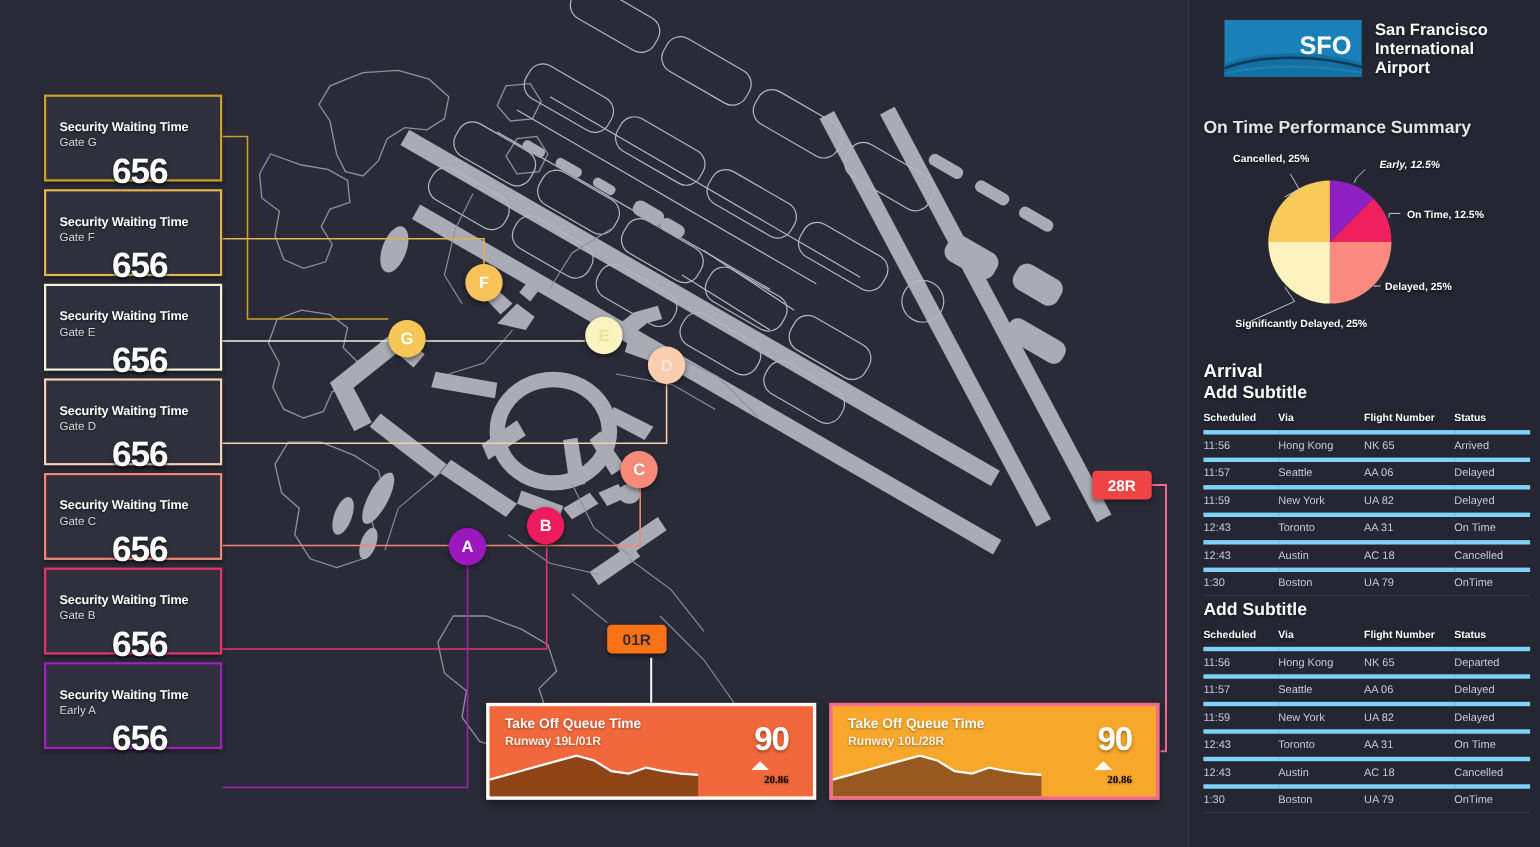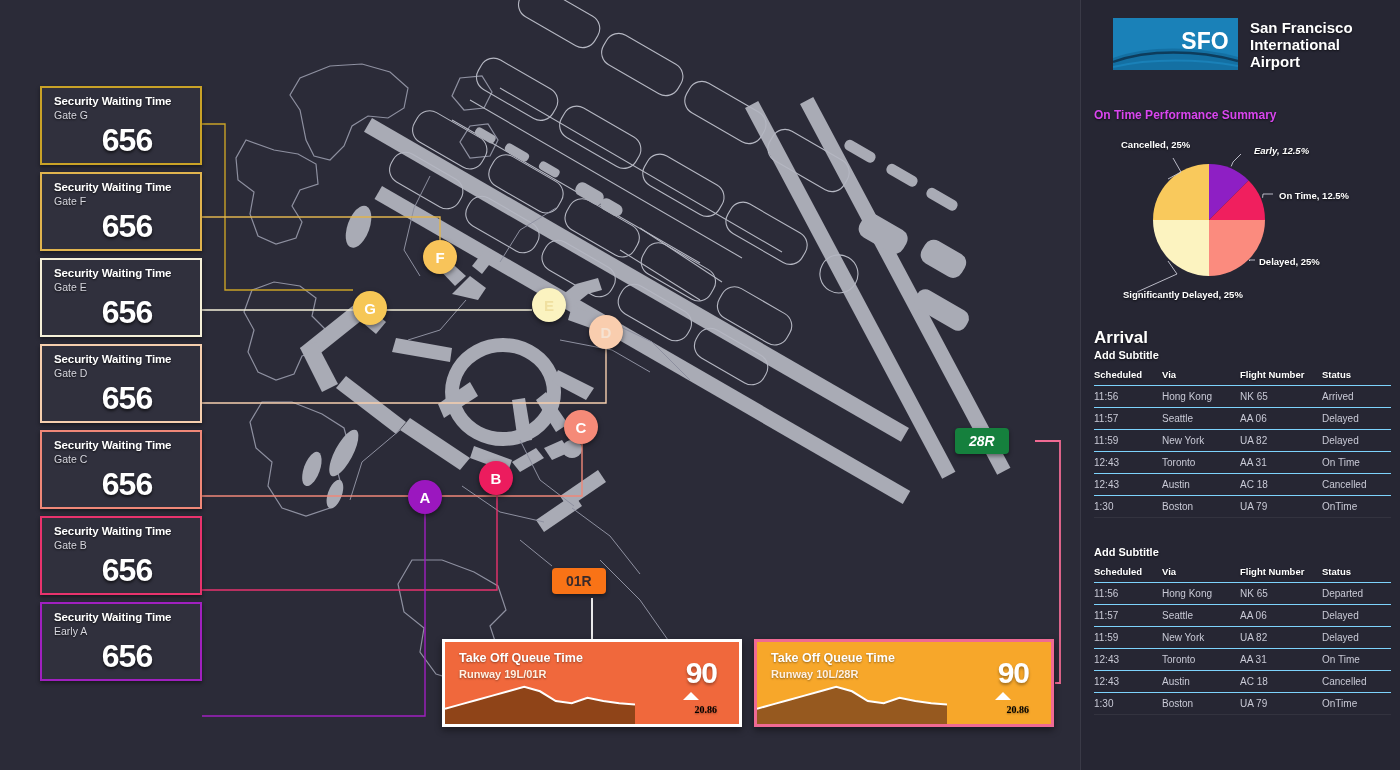--- a/index.html
+++ b/index.html
@@ -33,20 +33,21 @@
     background: #30303d;
     border: 2px solid #c9a227;
     margin-bottom: 7px;
     padding: 7px 0 0 12px;
     box-shadow: 0 2px 4px rgba(0,0,0,0.45);
   }
   .gc-title {
     font-size: 11.5px; font-weight: bold; color: #ffffff;
     text-shadow: 0 1px 2px rgba(0,0,0,0.7);
     letter-spacing: -0.1px;
+    margin-top: 15px;
   }
   .gc-sub {
     font-size: 10.5px; color: #d6d6de; margin-top: 2px;
     text-shadow: 0 1px 2px rgba(0,0,0,0.7);
   }
   .gc-value {
     font-size: 32px; font-weight: bold; color: #ffffff;
     text-align: center; margin-top: 1px; letter-spacing: -1px;
     text-shadow: 0 2px 3px rgba(0,0,0,0.65);
   }
@@ -115,51 +116,51 @@
   }
   #sfo-logo-row { position: absolute; left: 32px; top: 18px; display: flex; align-items: flex-start; }
   #sfo-logo-box { width: 125px; height: 52px; position: relative; }
   #sfo-name {
     margin-left: 12px; font-size: 15px; font-weight: bold; color: #ffffff;
     line-height: 17px; text-shadow: 0 1px 2px rgba(0,0,0,0.6);
     padding-top: 1px;
   }
   #otp-heading {
     position: absolute; left: 13px; top: 108px;
-    font-size: 12px; font-weight: bold; color: #d946ef;
+    font-size: 16px; font-weight: bold; color: #e5e5e5;
     text-shadow: 0 1px 2px rgba(0,0,0,0.6);
   }
   #pie-wrap { position: absolute; left: 0; top: 132px; width: 320px; height: 188px; }
   .pie-label {
     position: absolute; font-size: 9.5px; font-weight: bold; color: #ffffff;
     white-space: nowrap; text-shadow: 0 1px 2px rgba(0,0,0,0.7);
   }
 
   .flight-section { position: absolute; left: 13px; width: 297px; }
   .fs-title {
     font-size: 17px; font-weight: bold; color: #ffffff;
     text-shadow: 0 1px 2px rgba(0,0,0,0.6);
   }
   .fs-sub {
-    font-size: 11px; font-weight: bold; color: #ffffff; margin-top: 1px;
+    font-size: 16px; font-weight: bold; color: #ffffff; margin-top: 1px;
     text-shadow: 0 1px 2px rgba(0,0,0,0.6);
   }
   table.flights {
     width: 297px; border-collapse: collapse; margin-top: 5px;
     table-layout: fixed;
   }
   table.flights th {
     text-align: left; font-size: 9.5px; font-weight: bold; color: #ffffff;
     padding: 3px 0 5px 0;
     text-shadow: 0 1px 2px rgba(0,0,0,0.6);
   }
   table.flights td {
     font-size: 10px; color: #c9cad6;
     padding: 5px 0 5px 0;
-    border-top: 1px solid #7dd3fc;
+    border-top: 4px solid #7dd3fc;
   }
   table.flights tr:last-child td { border-bottom: 1px solid #33333f; }
   .col-sched { width: 68px; }
   .col-via   { width: 78px; }
   .col-fn    { width: 82px; }
   .col-st    { width: 69px; }
 </style>
 </head>
 <body>
 
@@ -333,21 +334,21 @@
       <div class="gate-marker" style="left: 423px; top: 240px; background: rgb(248, 196, 90); color: rgb(255, 255, 255);">F</div>
       <div class="gate-marker" style="left: 532px; top: 288px; background: rgb(251, 243, 192); color: rgb(240, 224, 160);">E</div>
       <div class="gate-marker" style="left: 589px; top: 315px; background: rgb(249, 205, 174); color: rgb(245, 226, 210);">D</div>
       <div class="gate-marker" style="left: 564px; top: 410px; background: rgb(245, 138, 120); color: rgb(255, 255, 255);">C</div>
       <div class="gate-marker" style="left: 479px; top: 461px; background: rgb(236, 28, 94); color: rgb(255, 255, 255);">B</div>
       <div class="gate-marker" style="left: 408px; top: 480px; background: rgb(155, 23, 191); color: rgb(255, 255, 255);">A</div>
     </div>
 
   <div id="runway-labels">
       <div class="runway-label" style="left: 552px; top: 568px; background: #f97316; color: rgb(58, 42, 42);">01R</div>
-      <div class="runway-label" style="left: 955px; top: 428px; background: #15803d; color: rgb(255, 255, 255); font-style: italic;">28R</div>
+      <div class="runway-label" style="left: 993px; top: 428px; background: #ef4444; color: rgb(255, 255, 255);">28R</div>
     </div>
 
   <div id="takeoff-cards">
       <div class="takeoff-card" style="left: 442px; top: 639px; background: rgb(240, 104, 60); border-color: rgb(255, 255, 255);">
         <svg class="tk-chart" viewBox="0 0 190 48" preserveAspectRatio="none">
           <path d="M0.0,32.7 L15.8,28.4 L31.7,24.0 L47.5,19.6 L63.3,15.3 L79.2,10.9 L95.0,15.3 L110.8,25.1 L126.7,27.3 L142.5,21.8 L158.3,25.1 L174.2,27.3 L190.0,28.4 L190,48 L0,48 Z" fill="#8f4418"></path>
           <path d="M0.0,32.7 L15.8,28.4 L31.7,24.0 L47.5,19.6 L63.3,15.3 L79.2,10.9 L95.0,15.3 L110.8,25.1 L126.7,27.3 L142.5,21.8 L158.3,25.1 L174.2,27.3 L190.0,28.4 " fill="none" stroke="#ffffff" stroke-width="2"></path>
         </svg>
         <div class="tk-title">Take Off Queue Time</div>
         <div class="tk-sub">Runway 19L/01R</div>

